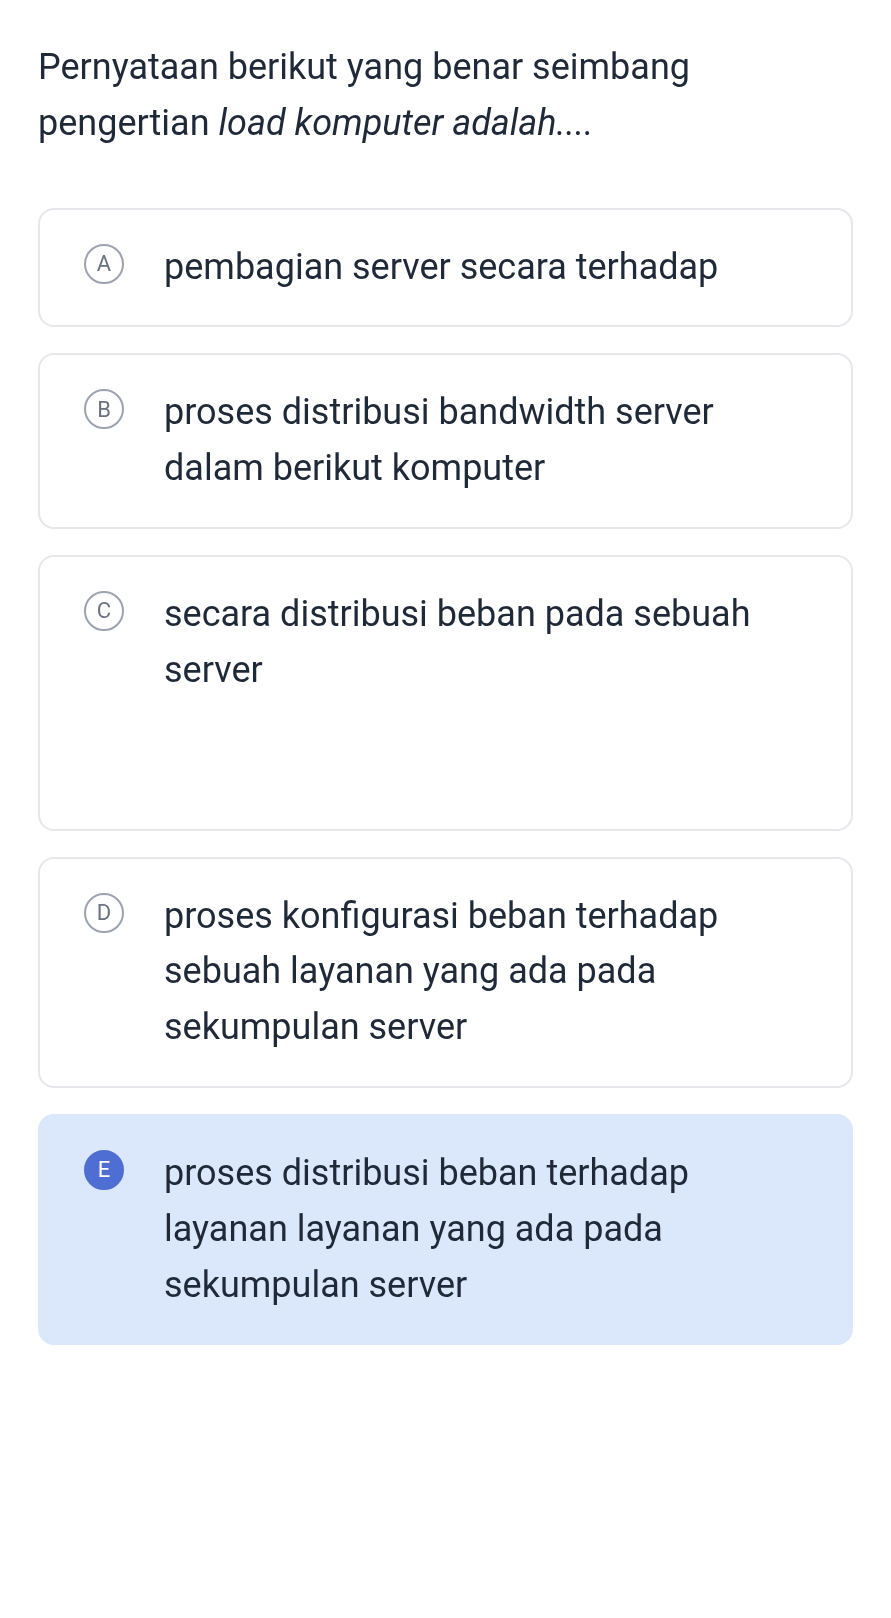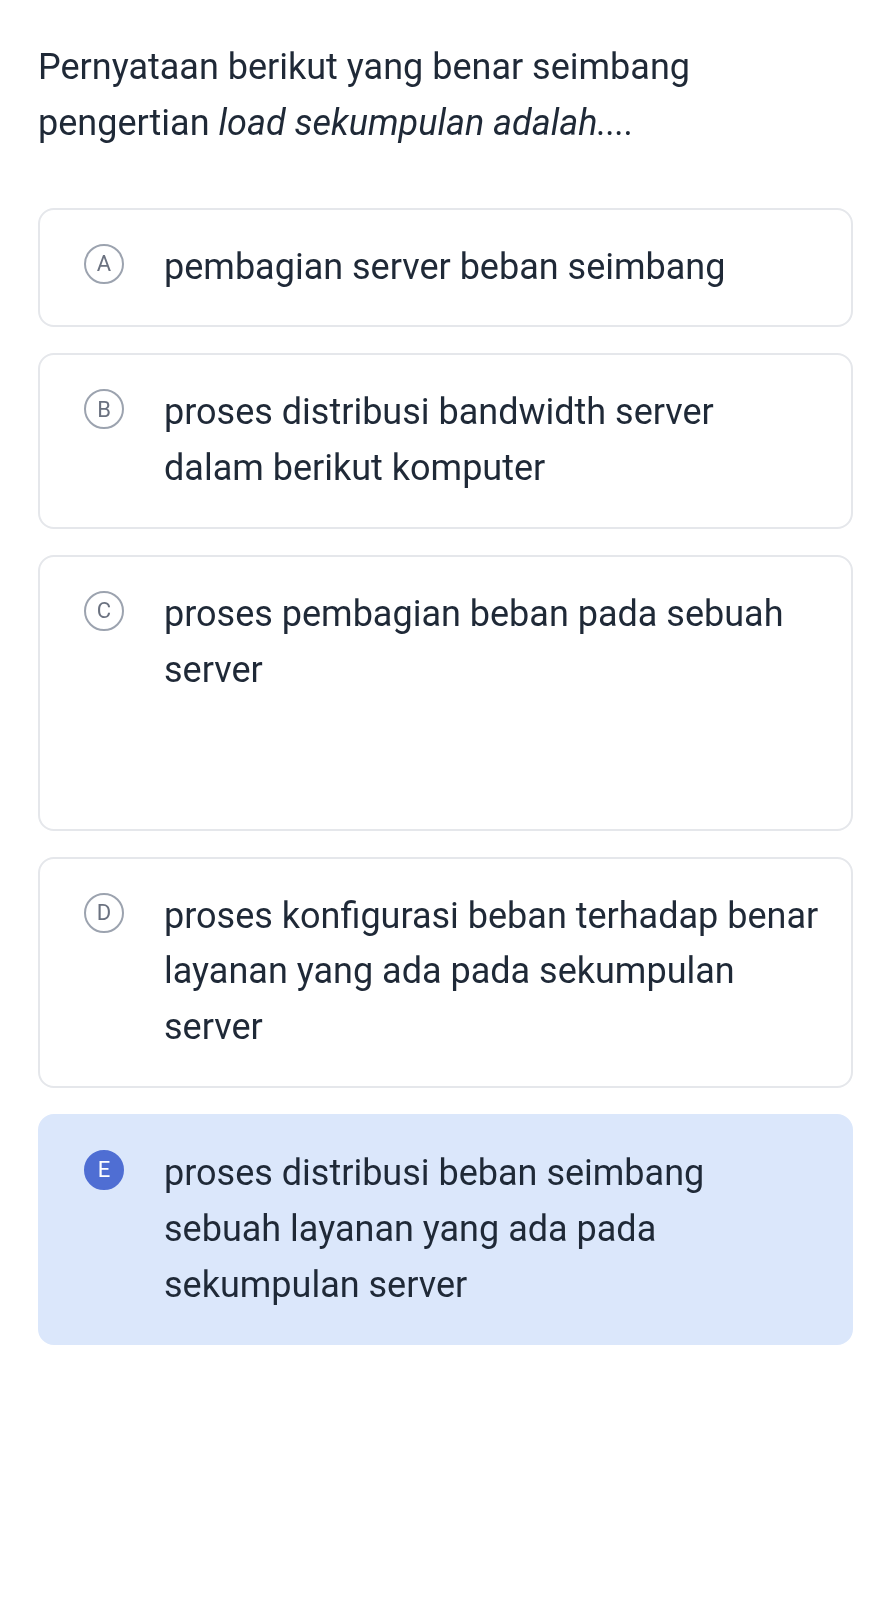--- a/index.html
+++ b/index.html
@@ -68,37 +68,37 @@
       flex: 1;
     }
     .option.tall {
       padding-bottom: 130px;
     }
   </style>
 </head>
 <body>
 
 <div class="question-text">
-  <span>Pernyataan berikut yang benar seimbang pengertian </span><span class="italic">load sekumpulan adalah....</span>
+  <span>Pernyataan berikut yang benar seimbang pengertian </span><span class="italic">load komputer adalah....</span>
 </div>
 
 <div class="options">
   <div class="option">
     <div class="option-letter">A</div>
-    <div class="option-text">pembagian server beban seimbang</div>
+    <div class="option-text">pembagian server secara terhadap</div>
   </div>
   <div class="option">
     <div class="option-letter">B</div>
     <div class="option-text">proses distribusi bandwidth server dalam berikut komputer</div>
   </div>
   <div class="option tall">
     <div class="option-letter">C</div>
-    <div class="option-text">proses pembagian beban pada sebuah server</div>
+    <div class="option-text">secara distribusi beban pada sebuah server</div>
   </div>
   <div class="option">
     <div class="option-letter">D</div>
-    <div class="option-text">proses konfigurasi beban terhadap benar layanan yang ada pada sekumpulan server</div>
+    <div class="option-text">proses konfigurasi beban terhadap sebuah layanan yang ada pada sekumpulan server</div>
   </div>
   <div class="option selected">
     <div class="option-letter">E</div>
-    <div class="option-text">proses distribusi beban seimbang sebuah layanan yang ada pada sekumpulan server</div>
+    <div class="option-text">proses distribusi beban terhadap layanan layanan yang ada pada sekumpulan server</div>
   </div>
 </div>
 
 </body></html>

